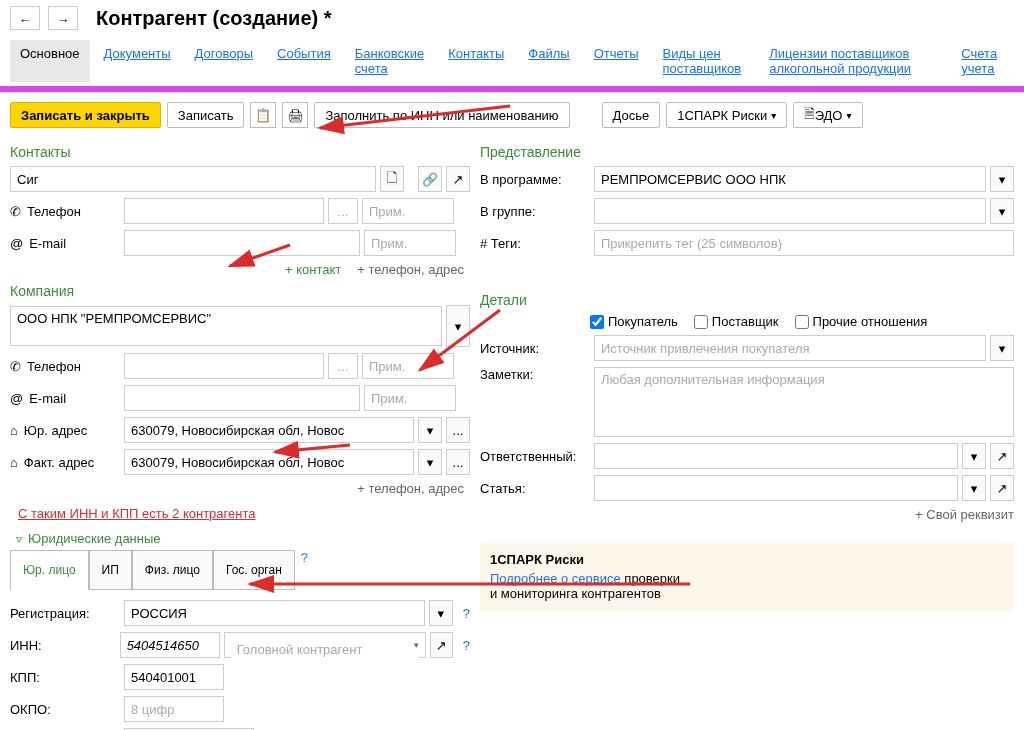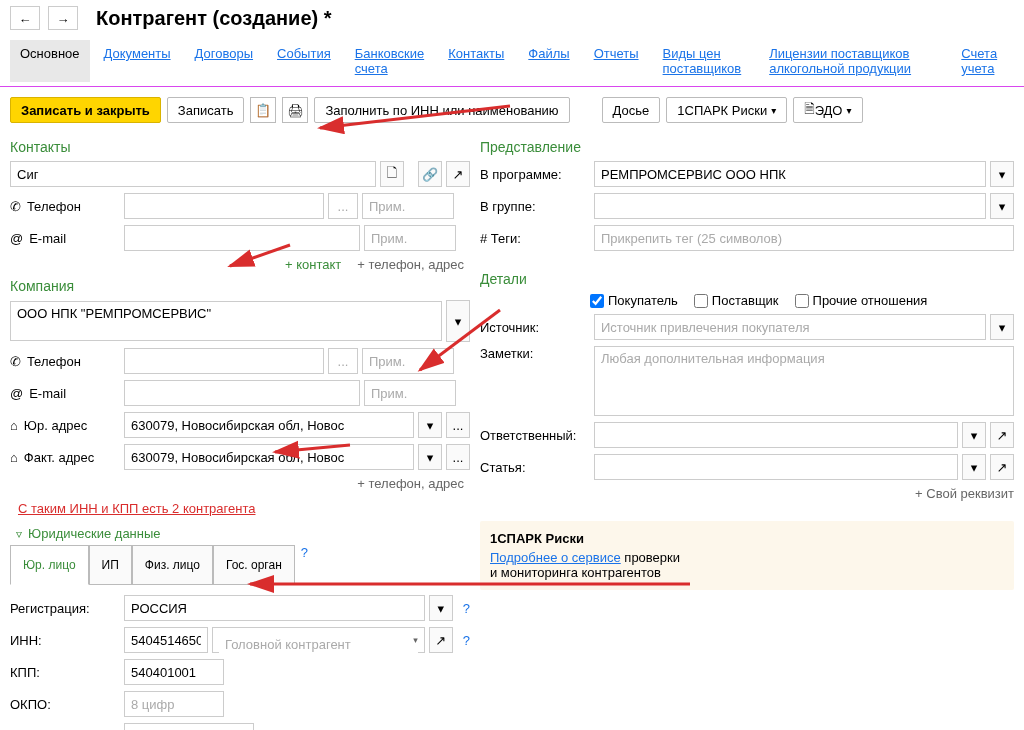--- a/index.html
+++ b/index.html
@@ -1,20 +1,20 @@
 <!DOCTYPE html>
 <html><head>
 <meta charset="utf-8">
 <style>
 * { box-sizing: border-box; margin: 0; padding: 0; font-family: Arial, sans-serif; font-size: 13px; }
 body { background: #fff; width: 1024px; }
 .header { display: flex; align-items: center; padding: 6px 10px; gap: 8px; }
 .nav-btn { width: 30px; height: 24px; border: 1px solid #ccc; background: #fff; cursor: pointer; display: flex; align-items: center; justify-content: center; }
 .title { font-size: 20px; font-weight: bold; margin-left: 10px; }
-.tabs { display: flex; gap: 4px; padding: 4px 10px; border-bottom: 1px solid #d946ef; }
+.tabs { display: flex; gap: 4px; padding: 4px 10px; border-bottom: 6px solid #d946ef; }
 .tab { padding: 6px 10px; cursor: pointer; font-size: 13px; }
 .tab.active { background: #e8e8e8; }
 .tab.link { color: #1a73e8; text-decoration: underline; }
 .toolbar { display: flex; gap: 6px; padding: 10px; align-items: center; }
 .btn { padding: 5px 10px; border: 1px solid #bbb; background: #fff; cursor: pointer; border-radius: 2px; height: 26px; display: flex; align-items: center; }
 .btn.primary { background: #ffd500; border-color: #d9b300; font-weight: bold; }
 .btn.dropdown::after { content: " ▾"; font-size: 10px; margin-left: 4px; }
 .icon-btn { width: 26px; height: 26px; border: 1px solid #bbb; background: #fff; cursor: pointer; display: flex; align-items: center; justify-content: center; }
 .content { display: flex; padding: 0 10px; gap: 10px; }
 .col-left { flex: 1; max-width: 460px; }
@@ -198,21 +198,21 @@
     </div>
     <div style="height:10px"></div>
     <div class="row">
       <div class="row-label">Регистрация:</div>
       <input class="input" style="flex: 1 1 0%;" value="РОССИЯ">
       <div class="small-icon">▾</div>
       <span class="help-icon">?</span>
     </div>
     <div class="row">
       <div class="row-label">ИНН:</div>
-      <input class="input" style="width: 84px;" value="5404514650">
+      <input class="input" style="width: 100px; font-style: italic;" value="5404514650">
       <div class="input dropdown-wrap" style="flex:1">
         <input class="input" style="flex: 1 1 0%; border: none;" placeholder="Головной контрагент">
         <span class="dd-icon">▾</span>
       </div>
       <div class="small-icon">↗</div>
       <span class="help-icon">?</span>
     </div>
     <div class="row">
       <div class="row-label">КПП:</div>
       <input class="input" style="width: 100px;" value="540401001">
@@ -238,21 +238,21 @@
     <div class="row">
       <div class="row-label">В группе:</div>
       <input class="input" style="flex: 1 1 0%;">
       <div class="small-icon">▾</div>
     </div>
     <div class="row">
       <div class="row-label"># Теги:</div>
       <input class="input" style="flex: 1 1 0%;" placeholder="Прикрепить тег (25 символов)">
     </div>
 
-    <div class="section-title" style="margin-top:20px">Детали</div>
+    <div class="section-title" style="margin-top:36px">Детали</div>
     <div class="row" style="padding-left:110px">
       <label class="checkbox">
             <input type="checkbox" checked="" style="">
             <span>Покупатель</span>
           </label>
       <label class="checkbox">
             <input type="checkbox" style="">
             <span>Поставщик</span>
           </label>
       <label class="checkbox">

